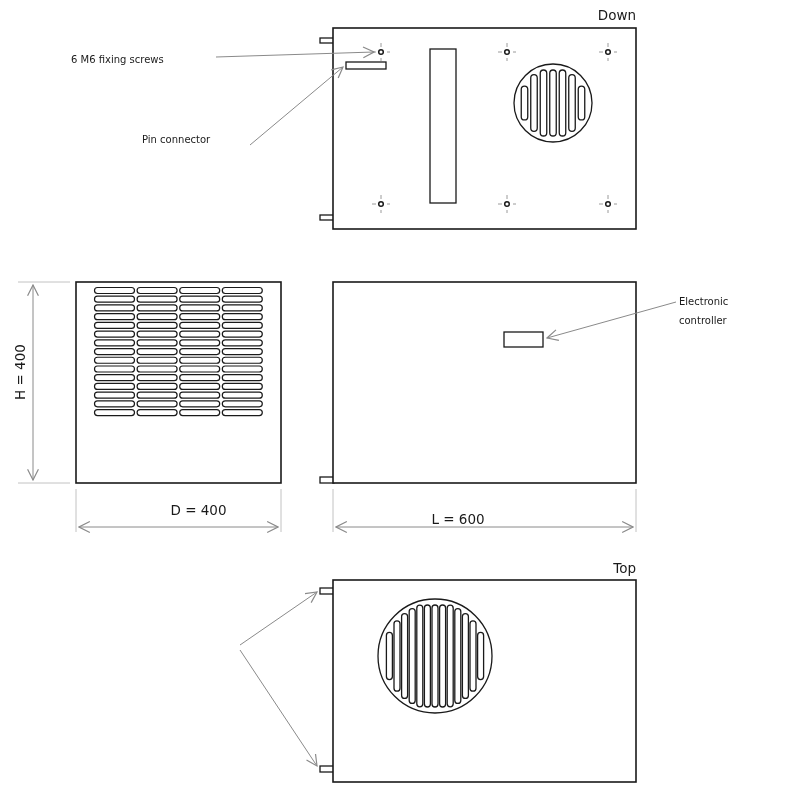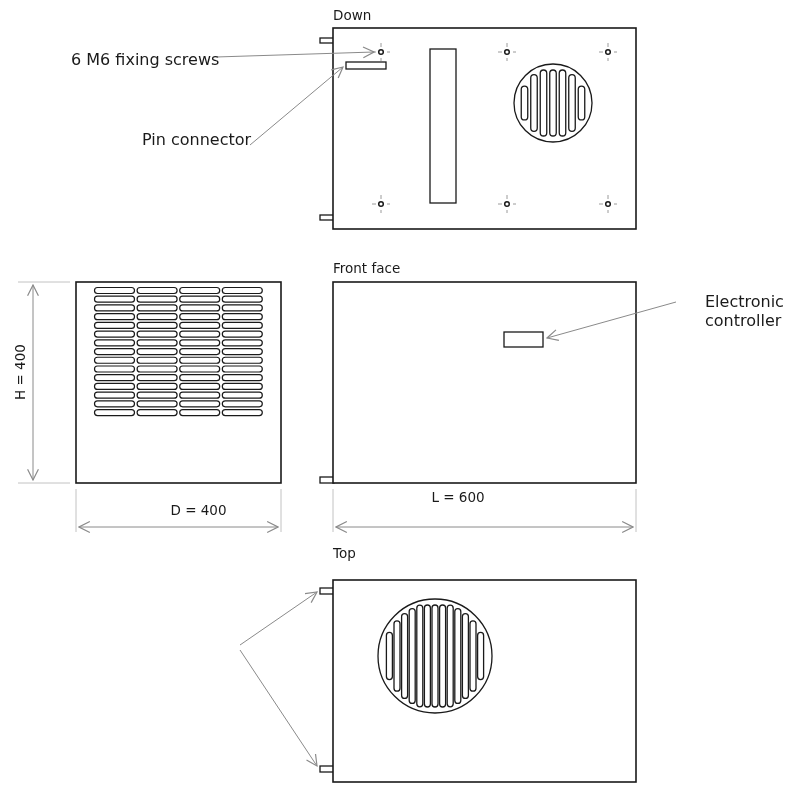--- a/index.html
+++ b/index.html
@@ -1,24 +1,24 @@
 <!DOCTYPE html>
 <html><head>
 <meta charset="utf-8">
 <style>
   html,body{margin:0;padding:0;background:#ffffff;}
   #canvas{
     position:relative;width:800px;height:800px;background:#ffffff;overflow:hidden;
     font-family:"DejaVu Sans","Liberation Sans",sans-serif;color:#1a1a1a;
   }
   #drawing{position:absolute;left:0;top:0;}
-  .lbl{position:absolute;font-size:16px;line-height:19px;white-space:nowrap;color:#1a1a1a;}
-  .view-title{position:absolute;left:333px;width:303px;text-align:left;font-size:13.5px;color:#1a1a1a;}
+  .lbl{position:absolute;font-size:10px;line-height:19px;white-space:nowrap;color:#1a1a1a;}
+  .view-title{position:absolute;left:333px;width:303px;text-align:right;font-size:13.5px;color:#1a1a1a;}
   .dim-text{position:absolute;text-align:center;font-size:13.5px;color:#1a1a1a;}
-  .wrap{white-space:normal;margin-left:26px;}
+  .wrap{white-space:normal;}
   .rot{transform:rotate(-90deg);}
   
   .outline{fill:#ffffff;stroke:#1a1a1a;stroke-width:1.6;}
   .thin{fill:#ffffff;stroke:#1a1a1a;stroke-width:1.3;}
   .ext{stroke:#c2c2c2;stroke-width:1;}
   .dim{stroke:#8a8a8a;stroke-width:1;fill:none;}
   .leader{stroke:#8a8a8a;stroke-width:1;fill:none;}
 </style>
 </head>
 <body>
@@ -193,24 +193,23 @@
     </g>
 
     <line x1="216" y1="57" x2="374" y2="52" class="leader" marker-end="url(#ar)"></line>
     <line x1="250" y1="145" x2="343" y2="67" class="leader" marker-end="url(#ar)"></line>
     <line x1="676" y1="302" x2="547" y2="338" class="leader" marker-end="url(#ar)"></line>
     <line x1="240" y1="645" x2="317" y2="592" class="leader" marker-end="url(#ar)"></line>
     <line x1="240" y1="650" x2="317" y2="766" class="leader" marker-end="url(#ar)"></line>
   </svg>
 
   <div class="view-title" style="top:7px">Down</div>
-  <div class="view-title" style="top:260px">Front face</div>
-  <div class="view-title" style="top:545px">Top</div>
+  <div class="view-title" style="top:560px">Top</div>
 
   <div class="lbl" style="left:71px;top:50px">6 M6 fixing screws</div>
   <div class="lbl" style="left:142px;top:130px">Pin connector</div>
   <div class="lbl wrap" style="left:679px;top:292px;width:92px;white-space:normal">Electronic controller</div>
 
   <div class="dim-text rot" style="left:-18px;top:364px;width:76px">H = 400</div>
   <div class="dim-text" style="left:76px;top:502px;width:245px">D = 400</div>
-  <div class="dim-text" style="left:333px;top:489px;width:250px">L = 600</div>
+  <div class="dim-text" style="left:333px;top:511px;width:250px">L = 600</div>
 
 </div>
 
 </body></html>

